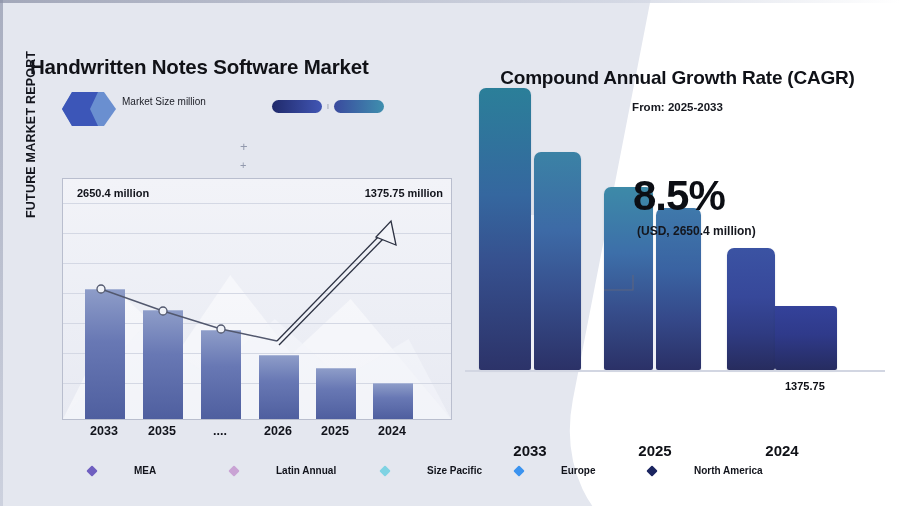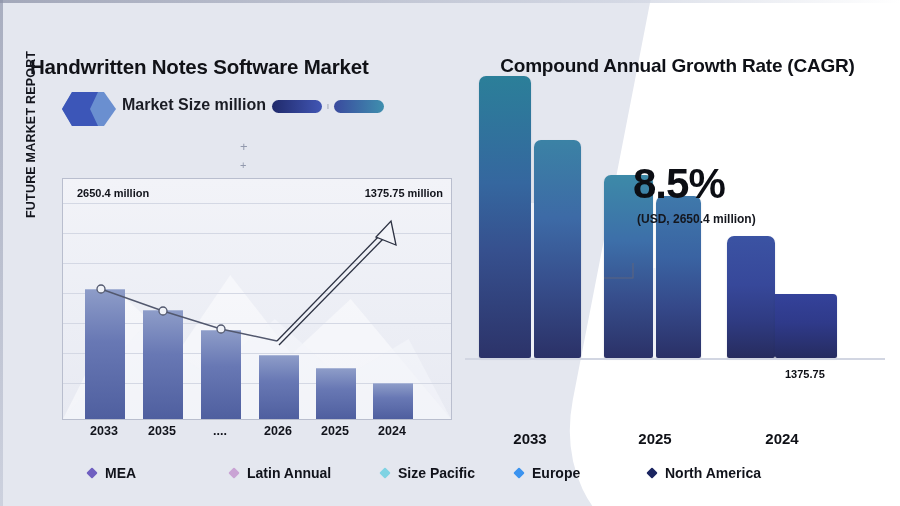--- a/index.html
+++ b/index.html
@@ -30,21 +30,21 @@
 
   
   .left-panel{position:absolute;left:0;top:0;width:455px;height:374px;}
   .title-main{
     position:absolute;left:30px;top:55px;width:400px;
     font-size:20.5px;font-weight:bold;color:#111217;letter-spacing:-0.2px;
   }
   .logo-wrap{position:absolute;left:60px;top:90px;width:60px;height:38px;}
   .logo-hex{position:absolute;left:0;top:0;width:60px;height:38px;}
   .legend-ms{
-    position:absolute;left:122px;top:96px;font-size:16px;font-weight:bold;color:#1a1c24;
+    position:absolute;left:122px;top:96px;font-size:10px;font-weight:normal;color:#1a1c24;
   }
   .pill-row{position:absolute;left:272px;top:100px;display:flex;align-items:center;gap:5px;}
   .pill{width:50px;height:13px;border-radius:7px;}
   .pill-a{background:linear-gradient(90deg,#202a6b,#4156b4);}
   .pill-b{background:linear-gradient(90deg,#3a4a9e,#3f8fae);}
   .pill-sep{font-size:7px;color:#8b90a2;}
 
   .plus1{position:absolute;left:240px;top:140px;color:#9299ad;font-size:13px;line-height:1;}
   .plus2{position:absolute;left:240px;top:160px;color:#9299ad;font-size:11px;line-height:1;}
 
@@ -85,24 +85,24 @@
   .dlabel{position:absolute;font-size:11px;font-weight:bold;color:#11131b;}
   .xlabels-left{position:absolute;left:62px;top:424px;width:348px;height:22px;}
   .xlabels-left span{
     position:absolute;font-size:12.5px;font-weight:bold;color:#11131b;text-align:center;
   }
   .legend-bottom{
     position:absolute;left:78px;top:465px;width:740px;height:22px;
   }
   .lg-item{position:absolute;display:flex;align-items:center;gap:9px;}
   .lg-dot{width:8px;height:8px;transform:rotate(45deg);border-radius:1px;}
-  .lg-txt{font-size:14px;font-weight:bold;color:#11131b;}
+  .lg-txt{font-size:10px;font-weight:bold;color:#11131b;margin-left:29px;}
 
   
-  .right-panel{position:absolute;left:455px;top:0;width:445px;height:356px;}
+  .right-panel{position:absolute;left:455px;top:12px;width:445px;height:356px;}
   .title-cagr{
     position:absolute;left:0px;top:55px;width:445px;text-align:center;
     font-size:19px;font-weight:bold;color:#0f1117;letter-spacing:-0.2px;
   }
   .sub-cagr{
     position:absolute;left:0px;top:89px;width:445px;text-align:center;
     font-size:11.5px;font-weight:bold;color:#16181f;
   }
   .big-pct{
     position:absolute;left:178px;top:160px;font-size:42px;font-weight:bold;color:#0c0e14;letter-spacing:-1px;
@@ -200,20 +200,21 @@
       <span style="left:126px;width:64px;">....</span>
       <span style="left:184px;width:64px;">2026</span>
       <span style="left:241px;width:64px;">2025</span>
       <span style="left:298px;width:64px;">2024</span>
     </div>
   </div>
 
   <div class="right-panel">
 
     <div class="title-cagr">Compound Annual Growth Rate (CAGR)</div>
+    <div class="sub-cagr">From: 2025-2033</div>
 
     <div class="rbars">
       <div class="rbar" style="left:24px;width:52px;height:282px;background:linear-gradient(180deg,#2b7f99 0%,#35679f 38%,#36508e 62%,#2c3369 100%);"></div>
       <div class="rbar" style="left:79px;width:47px;height:218px;background:linear-gradient(180deg,#3b82a5 0%,#3d6aa6 36%,#374f8d 65%,#2b3167 100%);"></div>
       <div class="notch" style="left:76px;height:155px;"></div>
 
       <div class="rbar" style="left:149px;width:49px;height:183px;background:linear-gradient(180deg,#3d8aa8 0%,#3d6fa9 36%,#374f8d 66%,#2b3167 100%);"></div>
       <div class="rbar" style="left:201px;width:45px;height:162px;background:linear-gradient(180deg,#3f79ab 0%,#3a63a2 38%,#35498a 68%,#2a3066 100%);"></div>
       <div class="notch" style="left:198px;height:90px;"></div>
 

